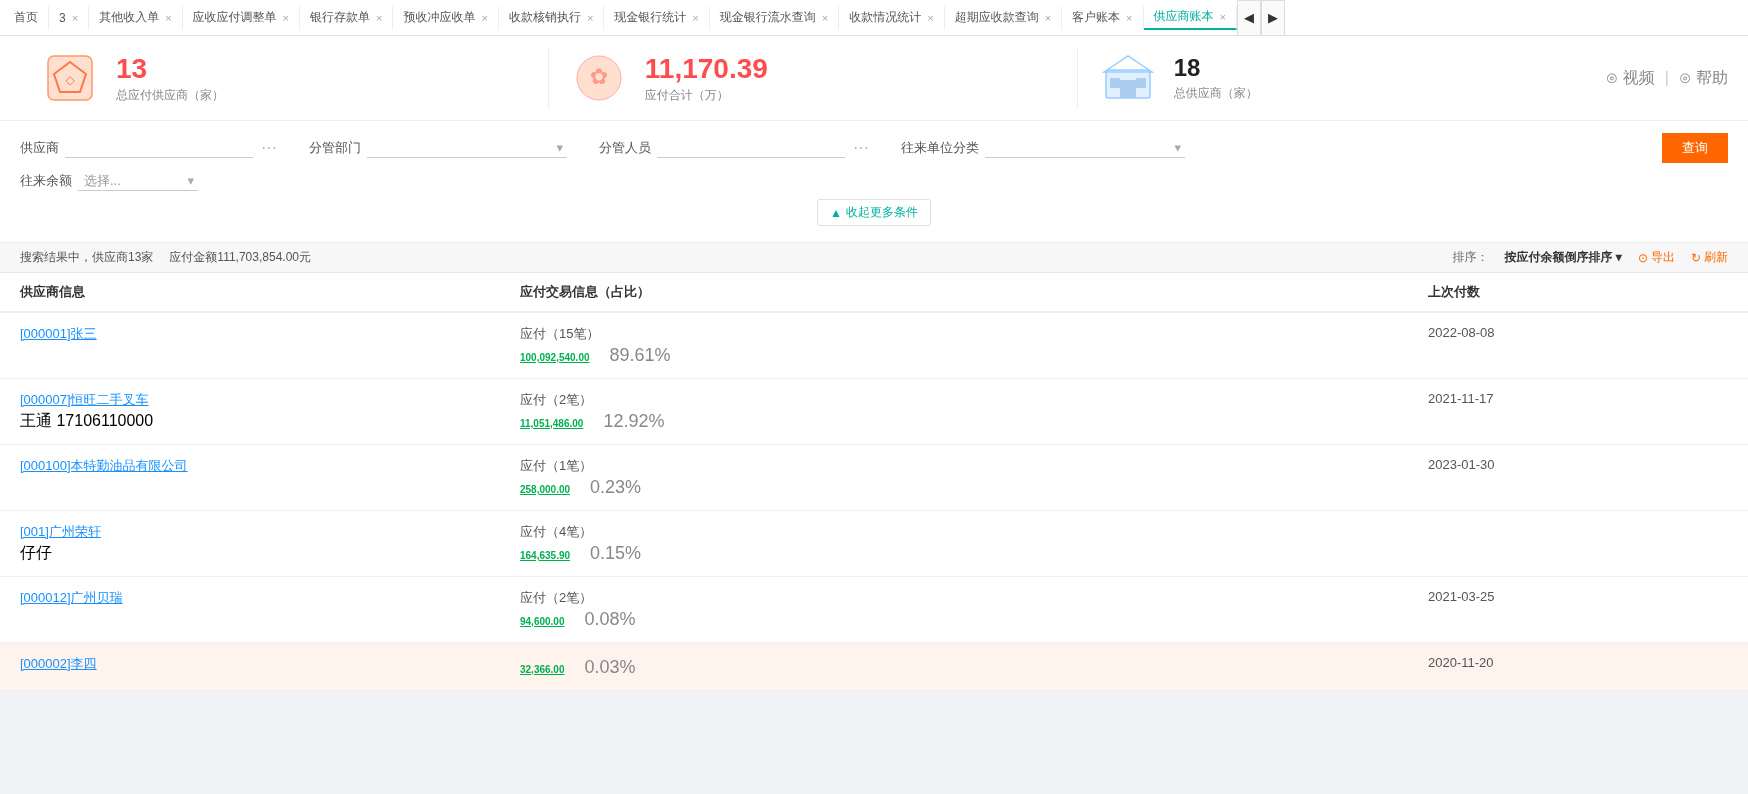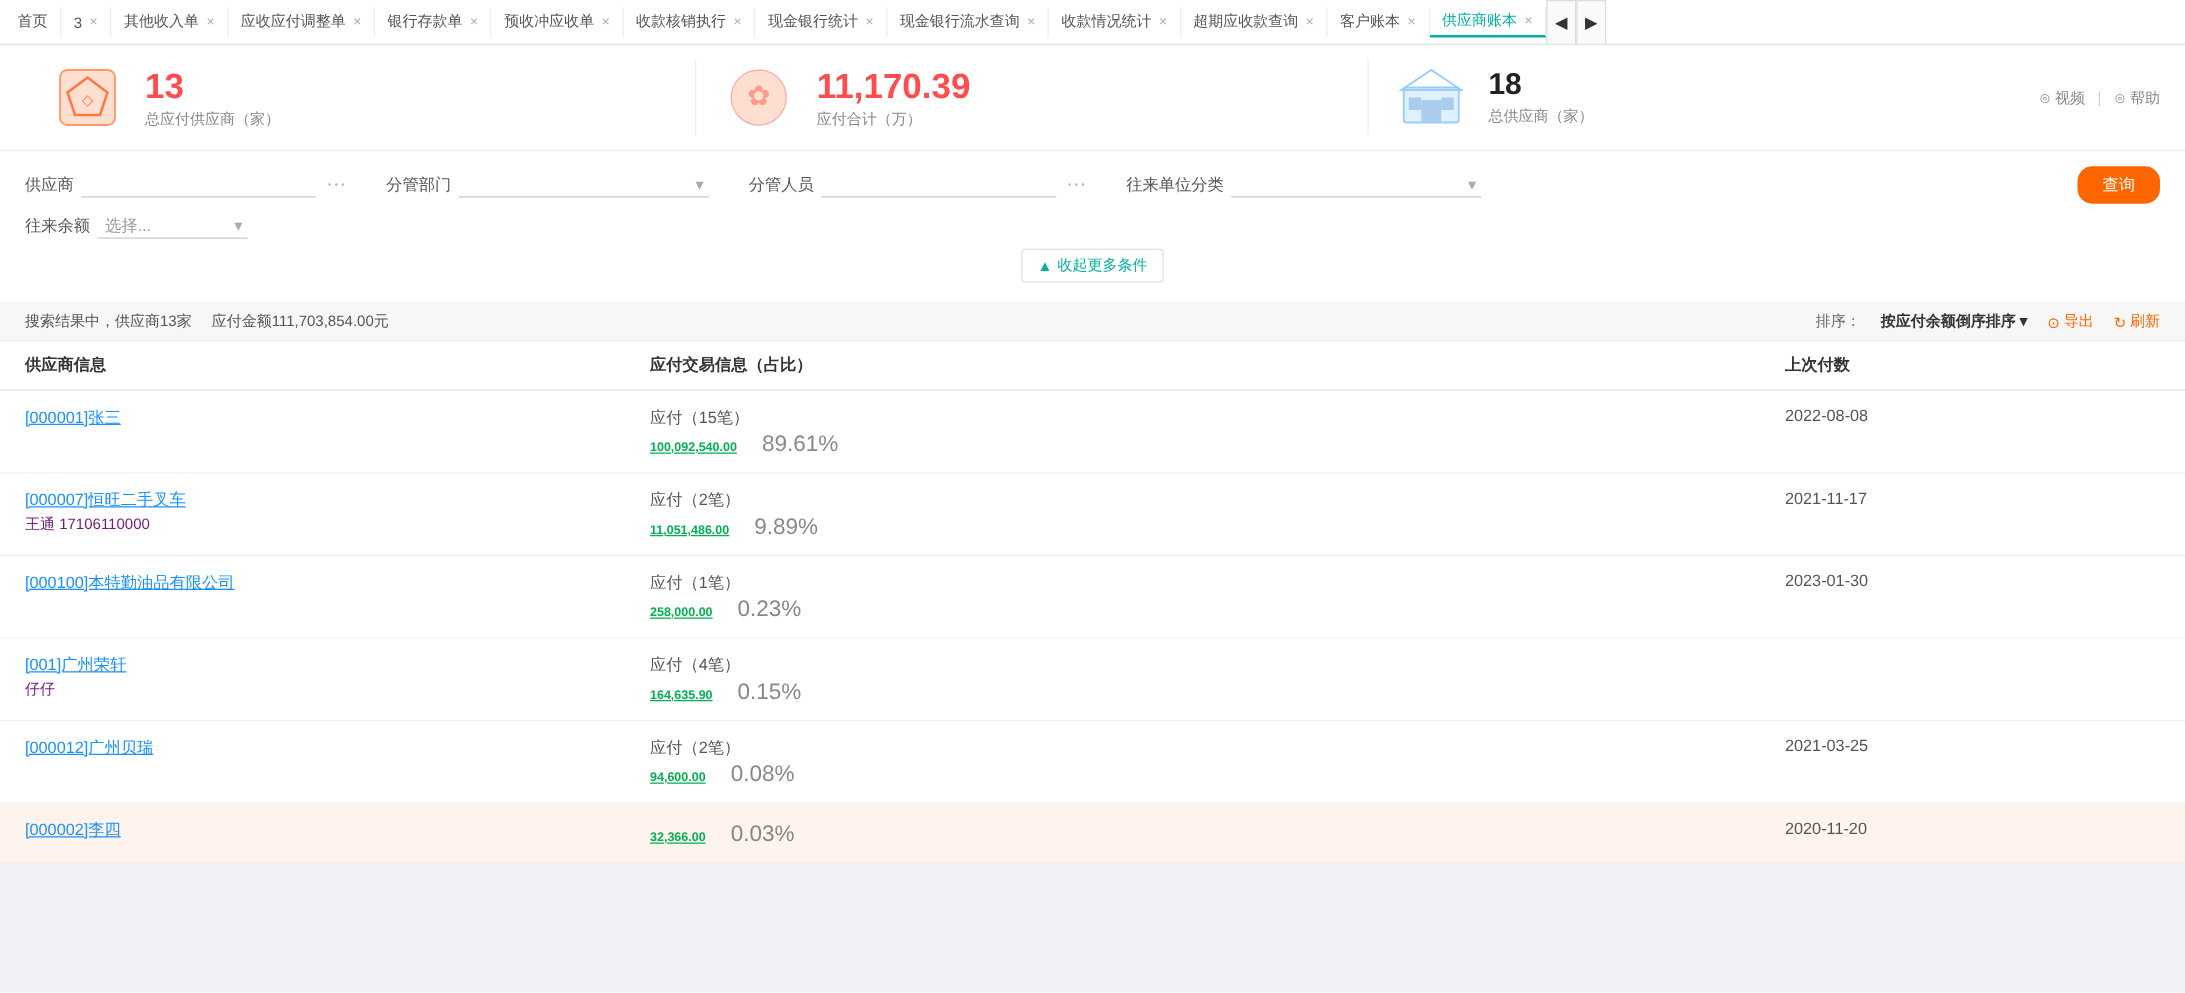--- a/index.html
+++ b/index.html
@@ -26,21 +26,21 @@
       display: flex; align-items: center;
       background: #fff; padding: 12px 20px;
       border-bottom: 1px solid #eee;
     }
     .stat-block { display: flex; align-items: center; flex: 1; padding: 0 20px; }
     .stat-block + .stat-block { border-left: 1px solid #eee; }
     .stat-icon { width: 60px; height: 60px; display: flex; align-items: center; justify-content: center; margin-right: 16px; }
     .stat-icon svg { width: 52px; height: 52px; }
     .stat-content .big-num { font-size: 28px; font-weight: bold; color: #ff4d4f; line-height: 1.2; }
     .stat-content .sub-label { font-size: 12px; color: #888; margin-top: 2px; }
-    .stat-help { margin-left: auto; font-size: 12px; color: #888; display: flex; align-items: center; gap: 10px; }
+    .stat-help { margin-left: auto; font-size: 16px; color: #888; display: flex; align-items: center; gap: 10px; }
     .stat-help span { cursor: pointer; }
 
     
     .filter-area {
       background: #fff; padding: 12px 20px 8px;
       border-bottom: 1px solid #eee;
     }
     .filter-row { display: flex; align-items: center; gap: 32px; margin-bottom: 8px; flex-wrap: wrap; }
     .filter-item { display: flex; align-items: center; gap: 6px; }
     .filter-label { color: #555; font-size: 13px; white-space: nowrap; }
@@ -53,21 +53,21 @@
       border: none; border-bottom: 1px solid #ccc;
       outline: none; padding: 2px 6px; font-size: 13px;
       min-width: 200px; color: #999; background: transparent;
       cursor: pointer; appearance: none; -webkit-appearance: none;
     }
     .select-wrapper { position: relative; display: inline-block; }
     .select-wrapper::after { content: '▾'; position: absolute; right: 4px; top: 2px; color: #aaa; pointer-events: none; }
     .filter-dots { color: #aaa; font-size: 16px; margin-left: 2px; cursor: pointer; }
     .query-btn {
       background: #ff6600; color: #fff; border: none;
-      padding: 6px 20px; border-radius: 12px; cursor: pointer;
+      padding: 6px 20px; border-radius: 0; cursor: pointer;
       font-size: 13px; margin-left: auto;
     }
     .collapse-btn {
       display: flex; align-items: center; justify-content: center;
       gap: 4px; color: #00b0a0; font-size: 12px;
       cursor: pointer; padding: 4px 12px;
       border: 1px solid #e0e0e0; border-radius: 3px;
       background: #fff; margin: 4px auto 8px;
       width: fit-content;
     }
@@ -96,21 +96,21 @@
     .table-row {
       display: grid;
       grid-template-columns: 500px 1fr 300px;
       padding: 12px 20px;
       border-bottom: 1px solid #f0f0f0;
       align-items: start;
     }
     .table-row:nth-child(odd) { background: #fff; }
     .table-row.highlighted { background: #fff3ee; }
     .supplier-link { color: #1890ff; text-decoration: underline; cursor: pointer; font-size: 13px; }
-    .supplier-sub { color: #701a75; font-size: 12px; margin-top: 2px; }
+    .supplier-sub { color: #000000; font-size: 16px; margin-top: 2px; }
     .tx-label { color: #555; font-size: 13px; }
     .tx-amount { color: #00b050; font-size: 10px; font-weight: bold; text-decoration: underline; cursor: pointer; }
     .tx-percent { color: #888; margin-left: 16px; font-size: 18px; }
     .tx-row { display: flex; align-items: baseline; gap: 4px; margin-top: 2px; }
     .last-payment { color: #555; font-size: 13px; }
 
     
     .main-content { height: calc(794px - 36px); overflow-y: auto; }
     ::-webkit-scrollbar { width: 6px; }
     ::-webkit-scrollbar-thumb { background: #ccc; border-radius: 3px; }
@@ -316,21 +316,21 @@
 
     <div class="table-row">
       <div>
         <a class="supplier-link">[000007]恒旺二手叉车</a>
         <div class="supplier-sub">王通  17106110000</div>
       </div>
       <div>
         <div class="tx-label">应付（2笔）</div>
         <div class="tx-row">
           <a class="tx-amount">11,051,486.00</a>
-          <span class="tx-percent">9.89%</span>
+          <span class="tx-percent">12.92%</span>
         </div>
       </div>
       <div class="last-payment">2021-11-17</div>
     </div>
 
     <div class="table-row">
       <div>
         <a class="supplier-link">[000100]本特勤油品有限公司</a>
         <div class="supplier-sub"></div>
       </div>

